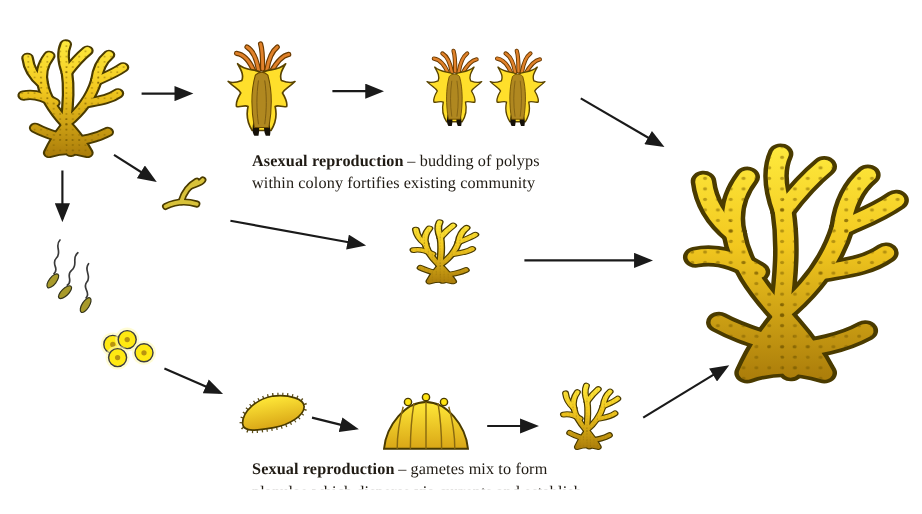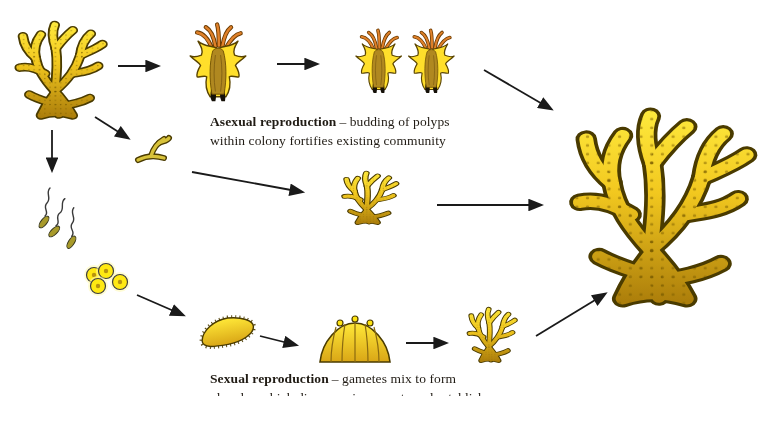--- a/index.html
+++ b/index.html
@@ -1,18 +1,18 @@
 <!DOCTYPE html>
 <html><head>
 <meta charset="utf-8">
 <style>
   html,body{margin:0;padding:0;background:#fff;}
   #stage{
     position:relative;width:768px;height:396px;background:#ffffff;
-    overflow:hidden;font-family:"Liberation Serif", serif;
+    overflow:hidden;font-family:"Liberation Serif", serif;margin-top:12px;
   }
   .abs{position:absolute;}
   .caption{
     width:278px;font-size:13.5px;line-height:19px;color:#201b14;
     letter-spacing:.1px;
   }
   .cap-head{font-weight:bold;margin-right:3px;}
   svg{display:block;overflow:visible;}
 </style>
 </head>

